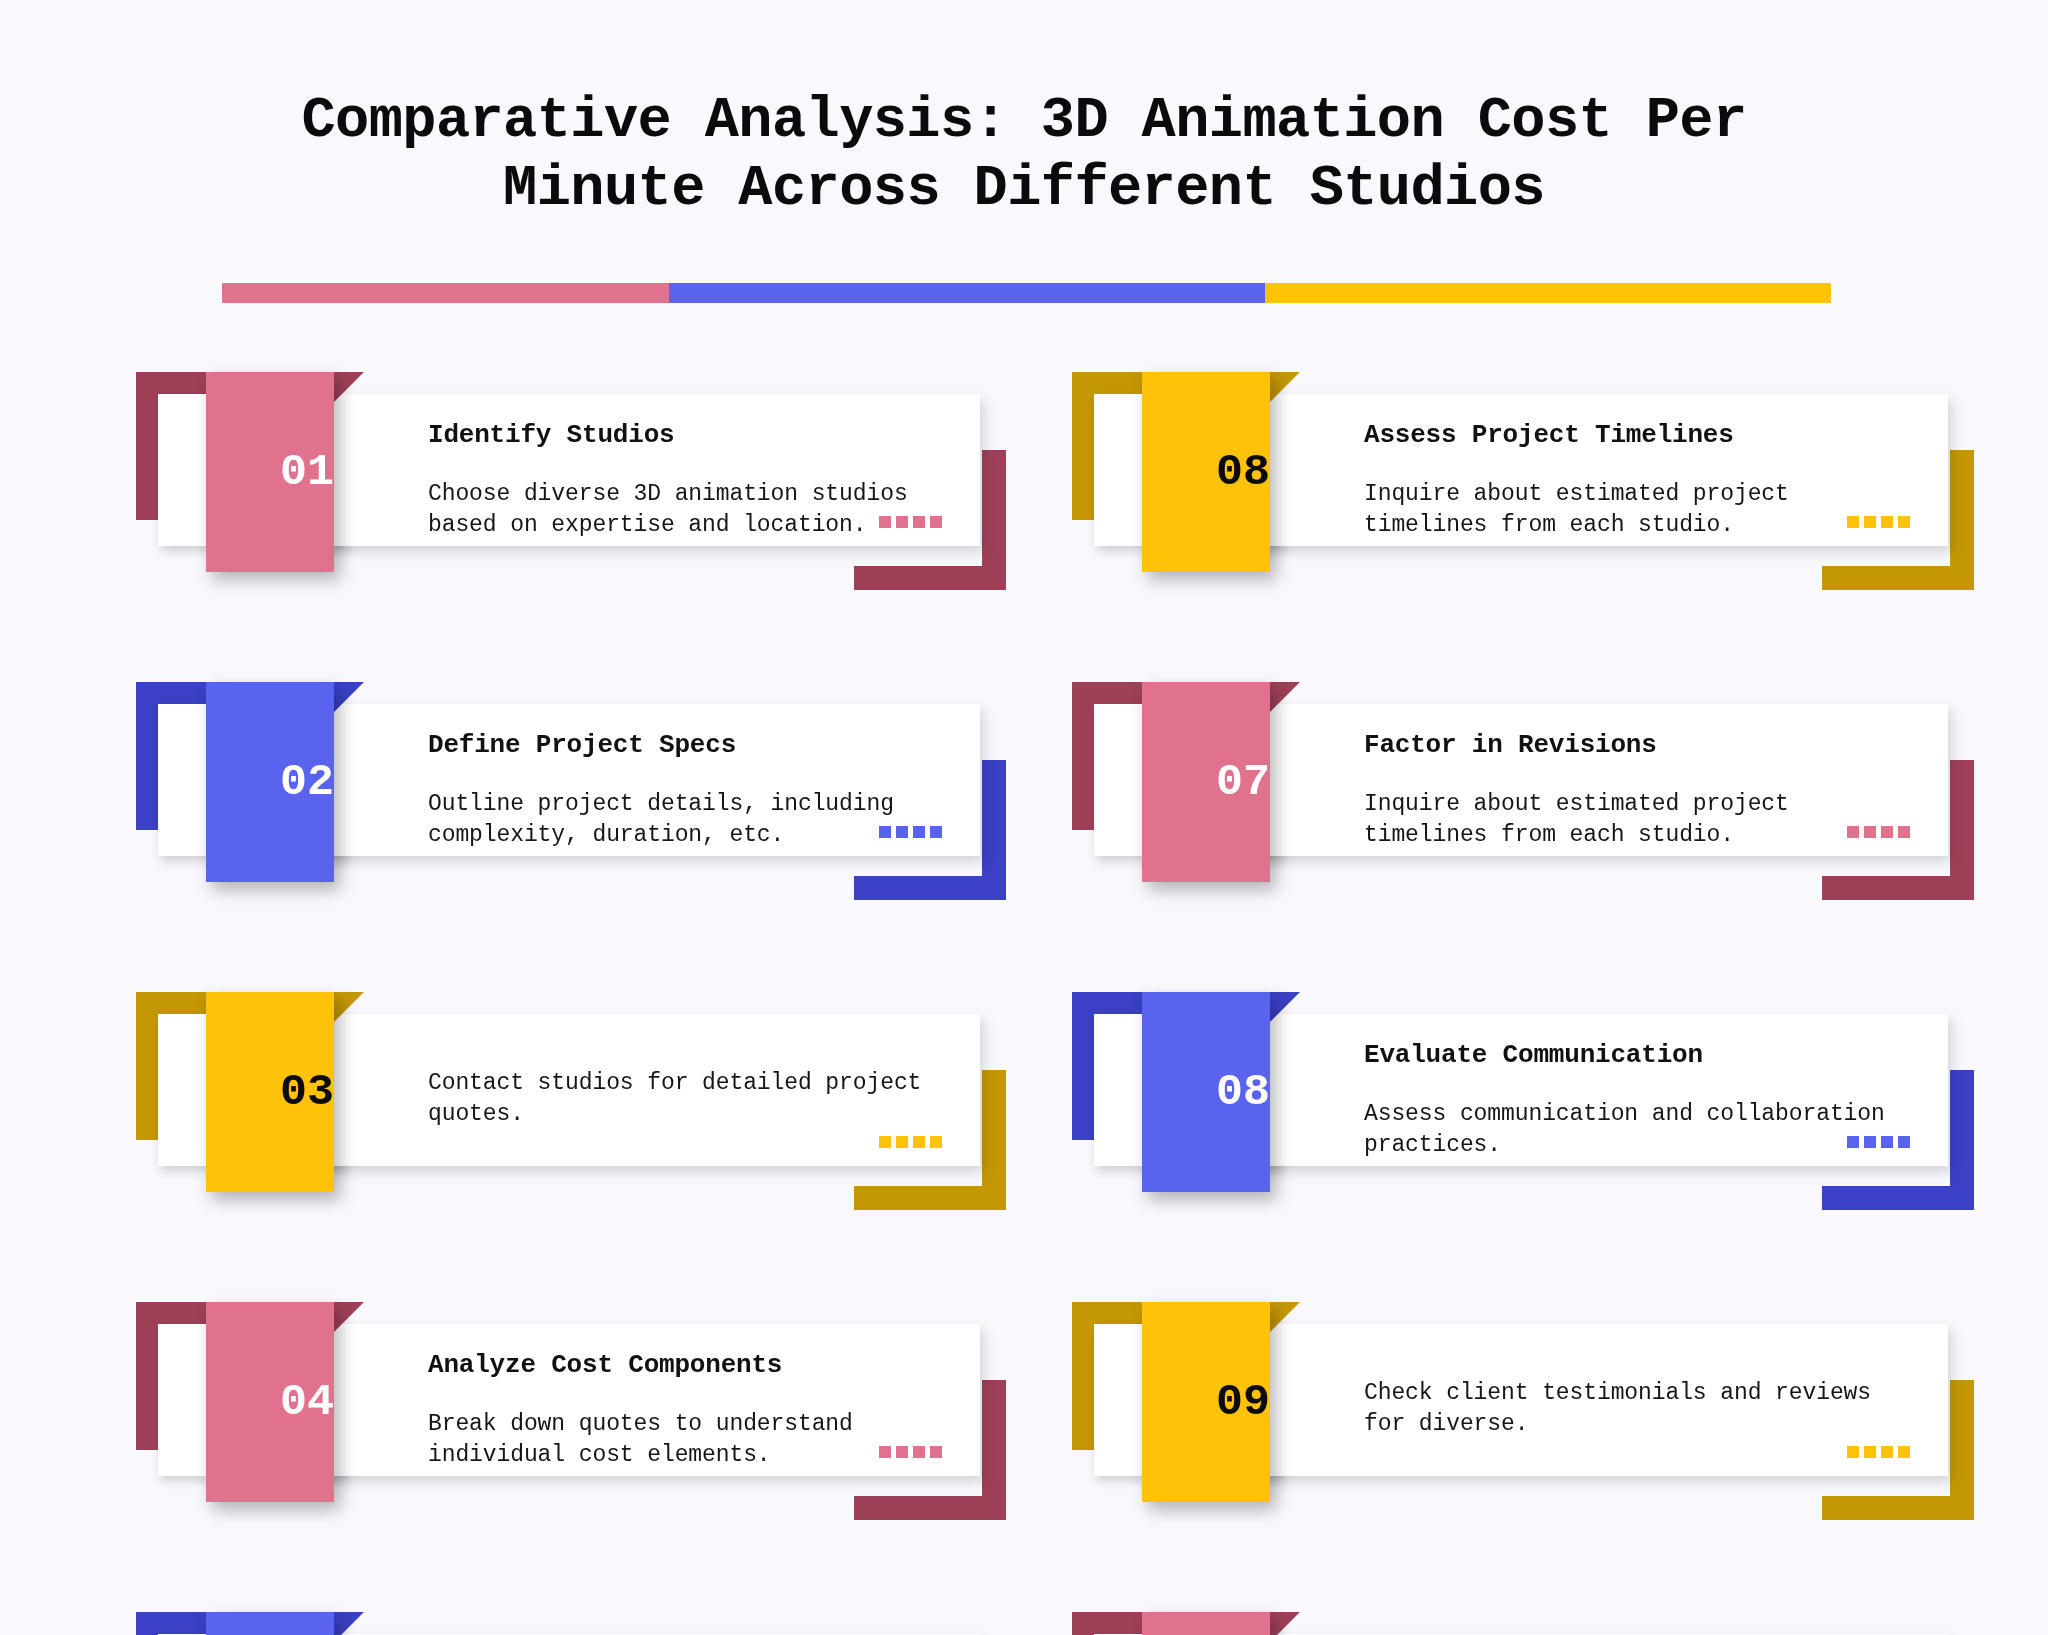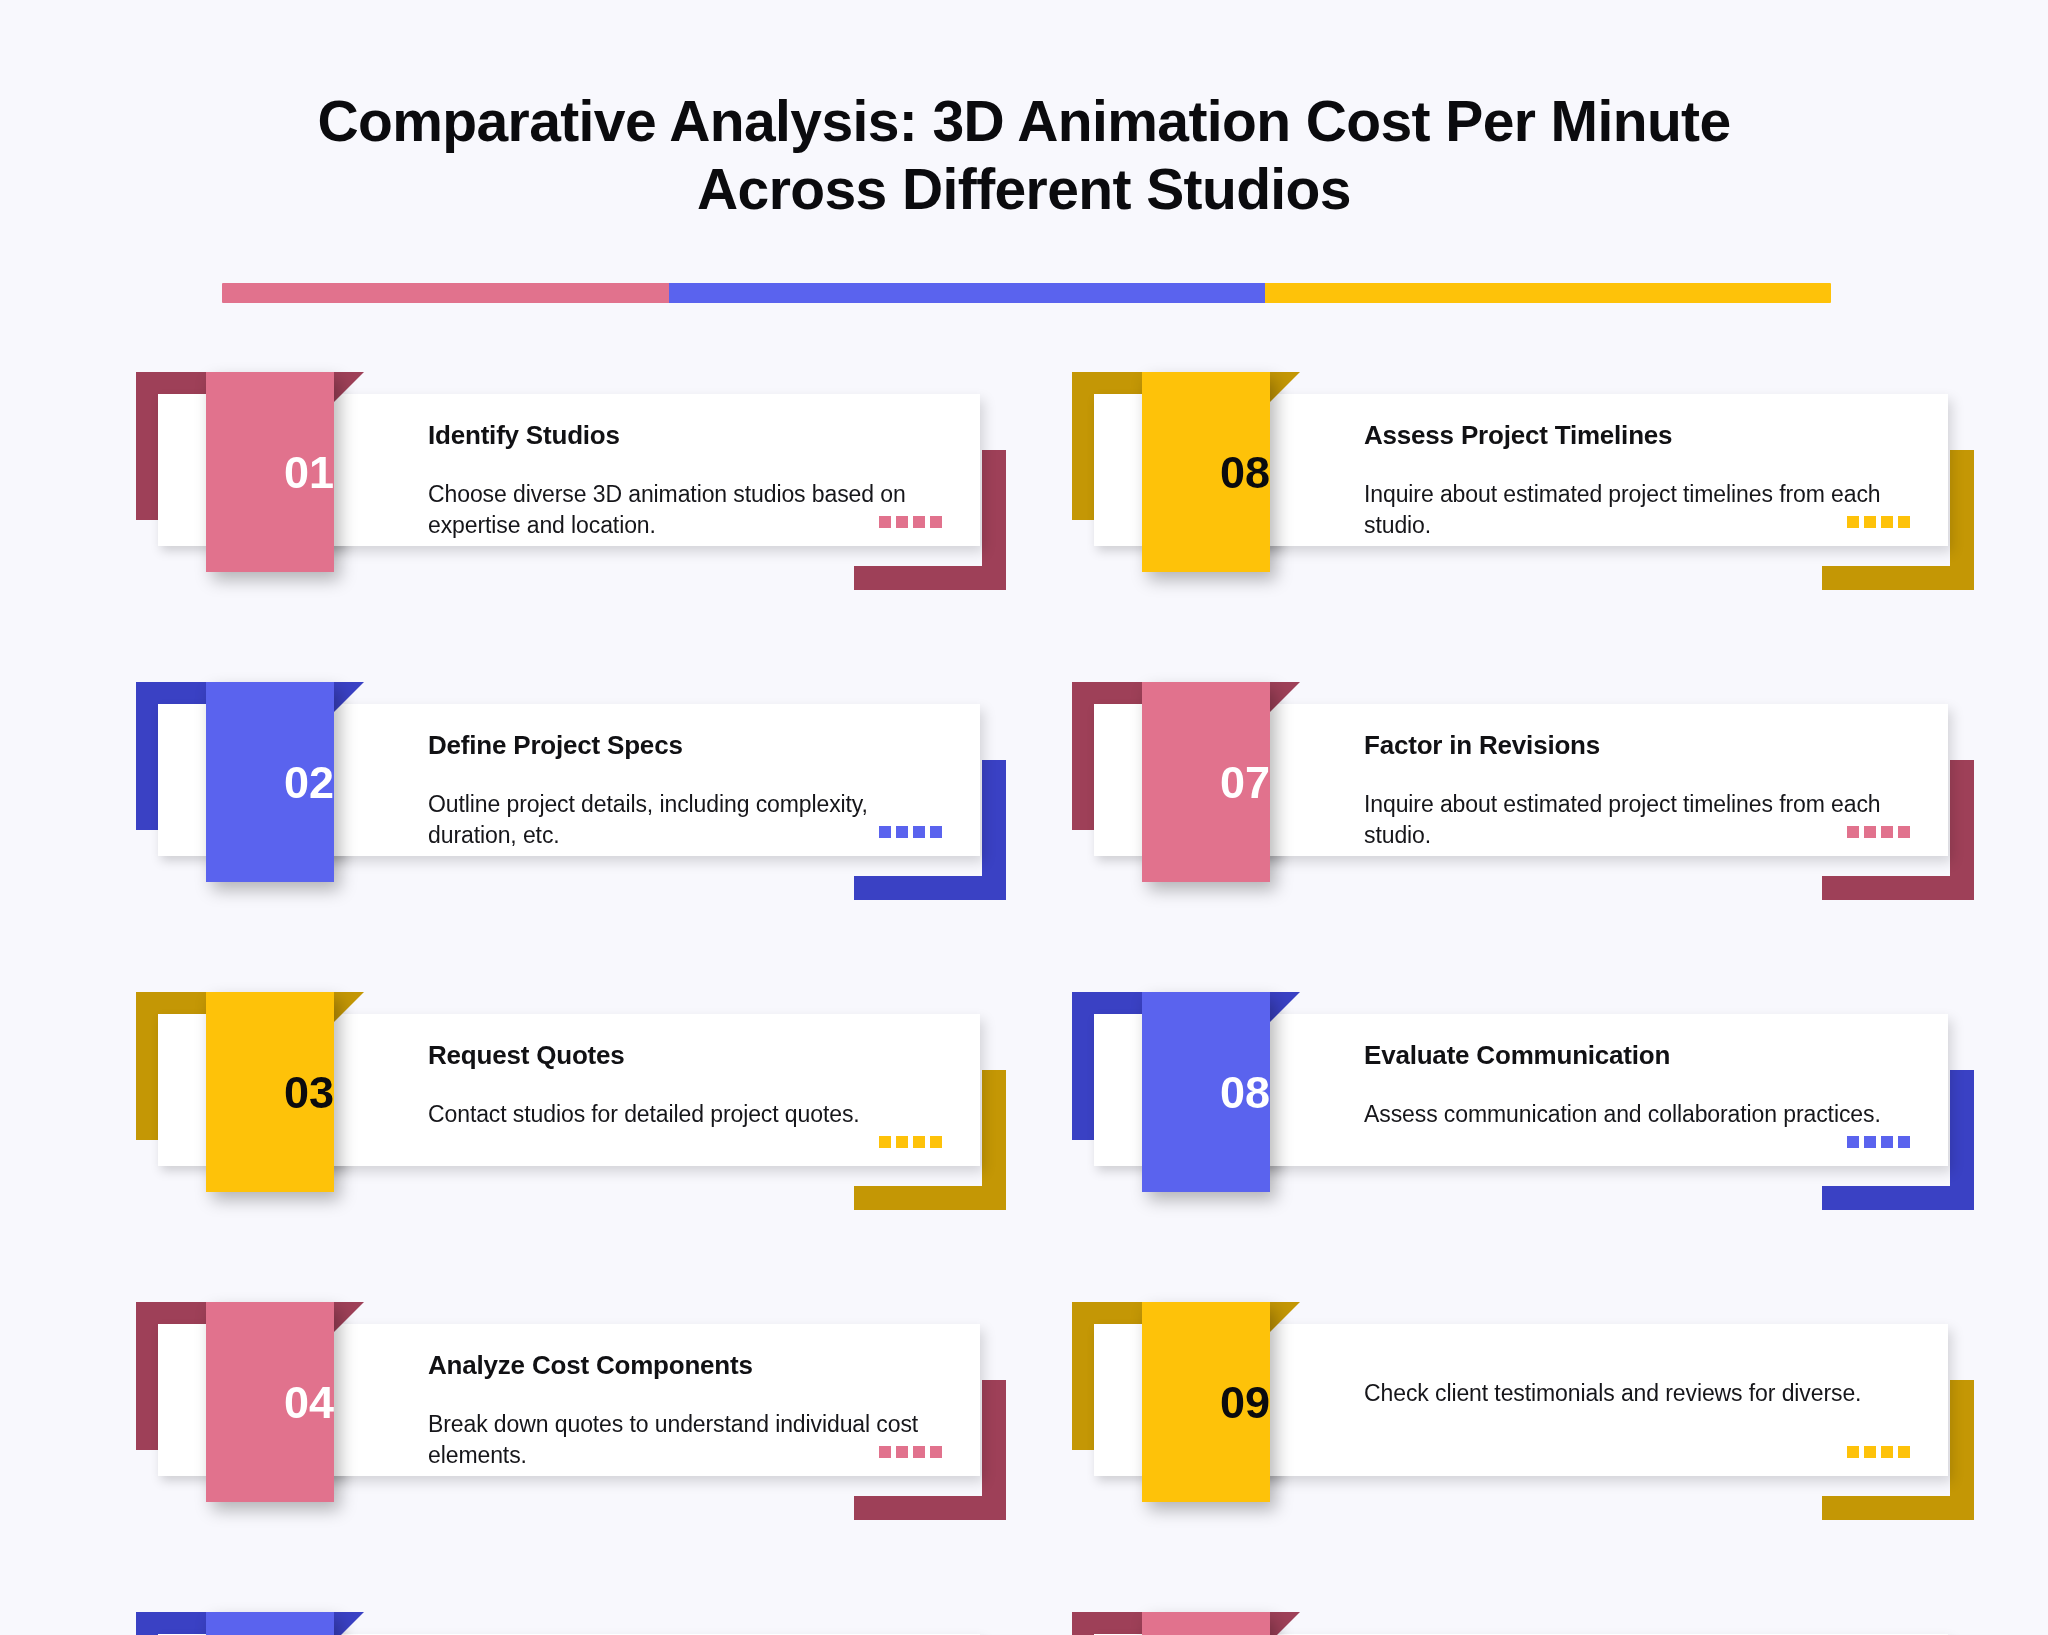--- a/index.html
+++ b/index.html
@@ -10,20 +10,21 @@
     background: #f8f8fd;
     font-family: "Liberation Sans", sans-serif;
     overflow: hidden;
   }
 
   #page {
     position: relative;
     width: 2048px;
     height: 1635px;
     background: #f8f8fd;
+    font-family: Liberation Mono, monospace;
   }
 
   
   #header {
     position: absolute;
     top: 88px;
     left: 0;
     width: 2048px;
     text-align: center;
   }
@@ -243,21 +244,20 @@
           <div class="tab">
             <span class="tab-num">02</span>
           </div>
         </div>
         <div class="card theme-yellow">
           <div class="frame-tl"></div>
           <div class="frame-br"></div>
           <div class="backing"></div>
           <div class="tab-fold"></div>
           <div class="panel">
-            <div class="panel-title">Request Quotes</div>
             <div class="panel-desc">Contact studios for detailed project quotes.</div>
             <div class="dots">
               <i></i>
               <i></i>
               <i></i>
               <i></i>
             </div>
           </div>
           <div class="tab">
             <span class="tab-num">03</span>

